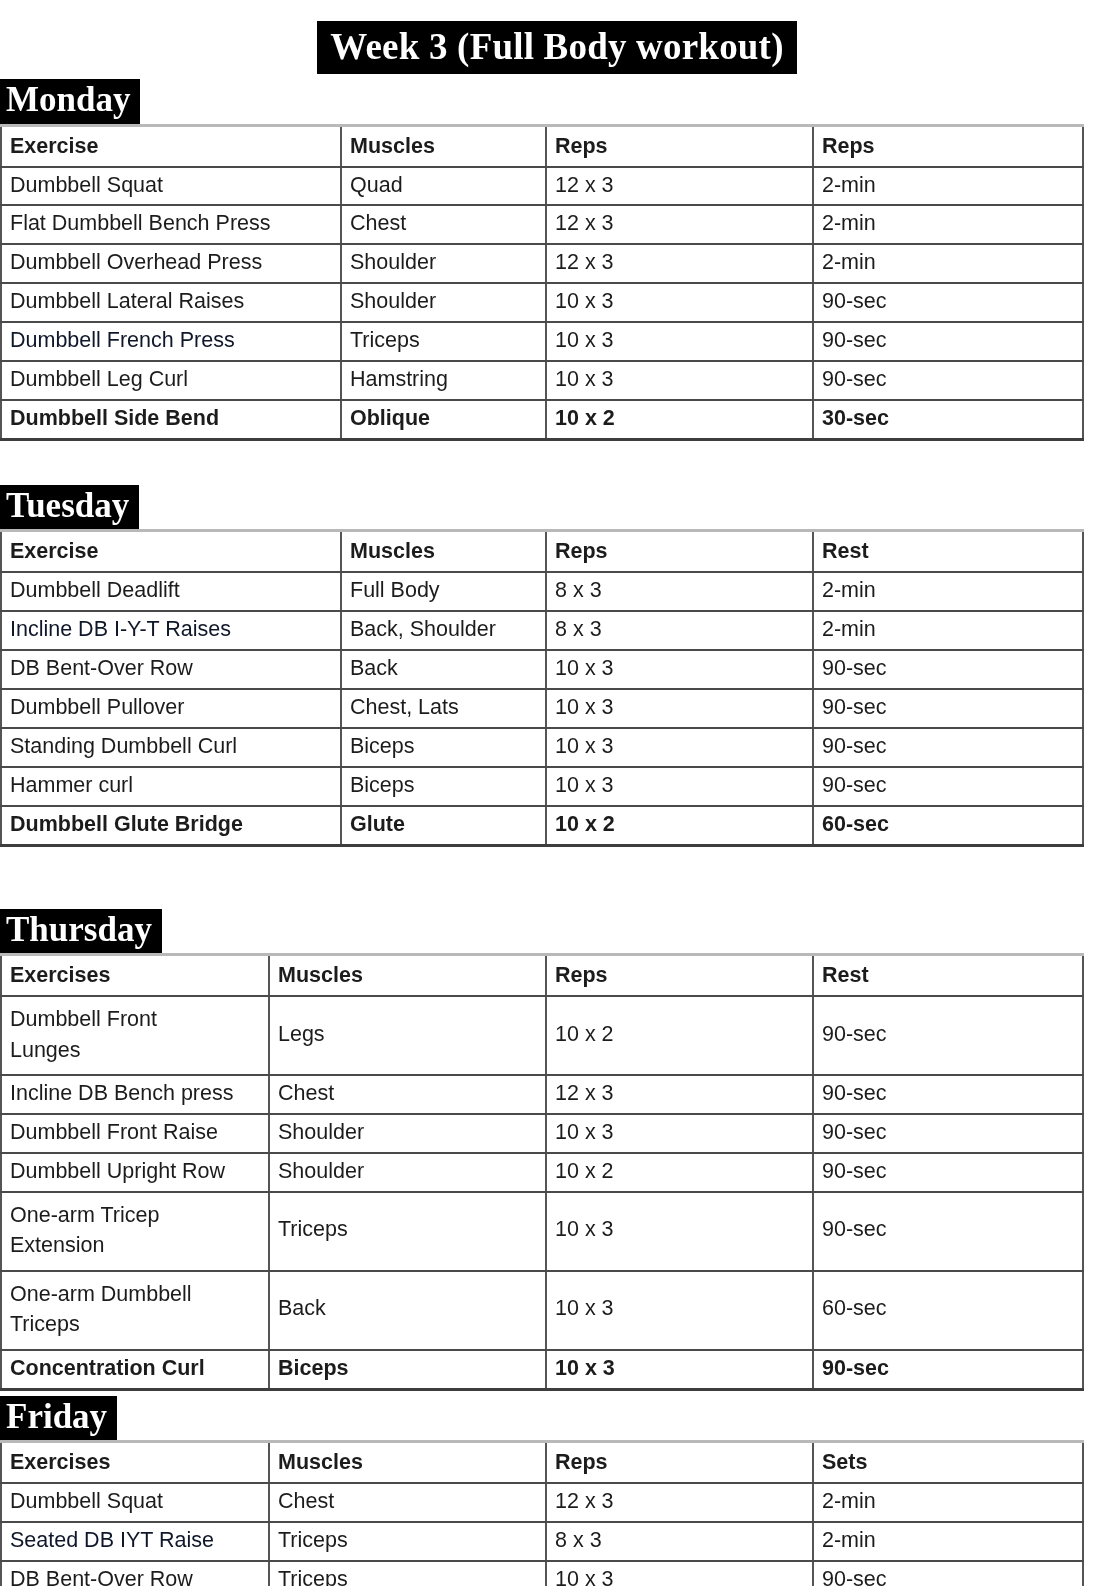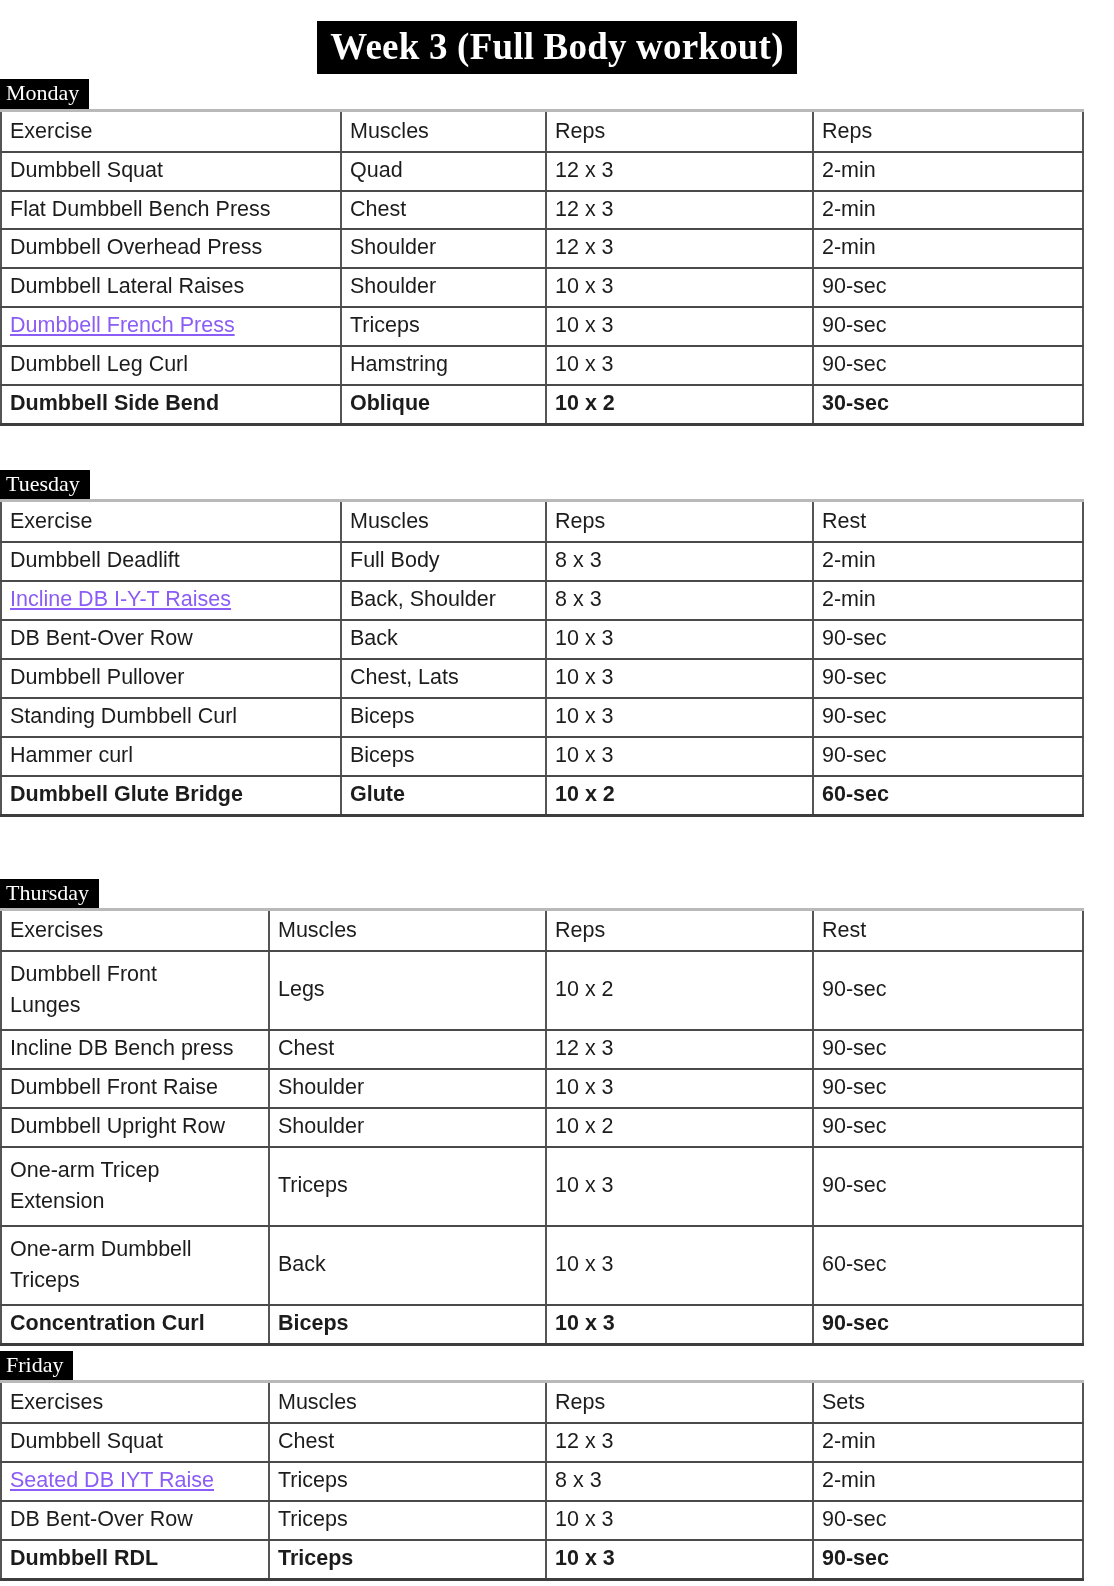--- a/index.html
+++ b/index.html
@@ -40,22 +40,22 @@
     letter-spacing: 0.2px;
     white-space: nowrap;
   }
 
   
   .day-heading {
     display: inline-block;
     background: #000000;
     color: #ffffff;
     font-family: "Liberation Serif", serif;
-    font-weight: normal;
-    font-size: 22px;
+    font-weight: bold;
+    font-size: 35px;
     line-height: 1.15;
     padding: 1px 10px 3px 6px;
     white-space: nowrap;
   }
   .day-heading-row {
     margin: 0;
     padding: 0;
     line-height: 0;
   }
 
@@ -78,21 +78,21 @@
     text-align: left;
     vertical-align: middle;
     font-size: 21.5px;
     line-height: 1.30;
     font-weight: normal;
     color: #1c1c1c;
     background: #ffffff;
     overflow: hidden;
   }
   table.wk th {
-    font-weight: normal;
+    font-weight: bold;
     font-size: 21.5px;
     padding-top: 6px;
     margin-left: 7px;
   }
   table.wk td:last-child,
   table.wk th:last-child {
     border-right: none;
   }
   table.wk tr:last-child td {
     border-bottom: none;
@@ -116,22 +116,21 @@
     padding-top: 7px;
     padding-bottom: 9px;
   }
   tr.tall td.multiline {
     white-space: pre-line;
     line-height: 1.42;
   }
 
   
   a.xlink {
-    color: #8b5cf6;
-    text-decoration: underline;
+    color: #0f172a;
     cursor: pointer;
   }
   .gap-md { height: 44px; }
   .gap-lg { height: 62px; }
   .gap-xs { height: 5px; }
 </style>
 </head>
 <body>
 
 <div class="page">

